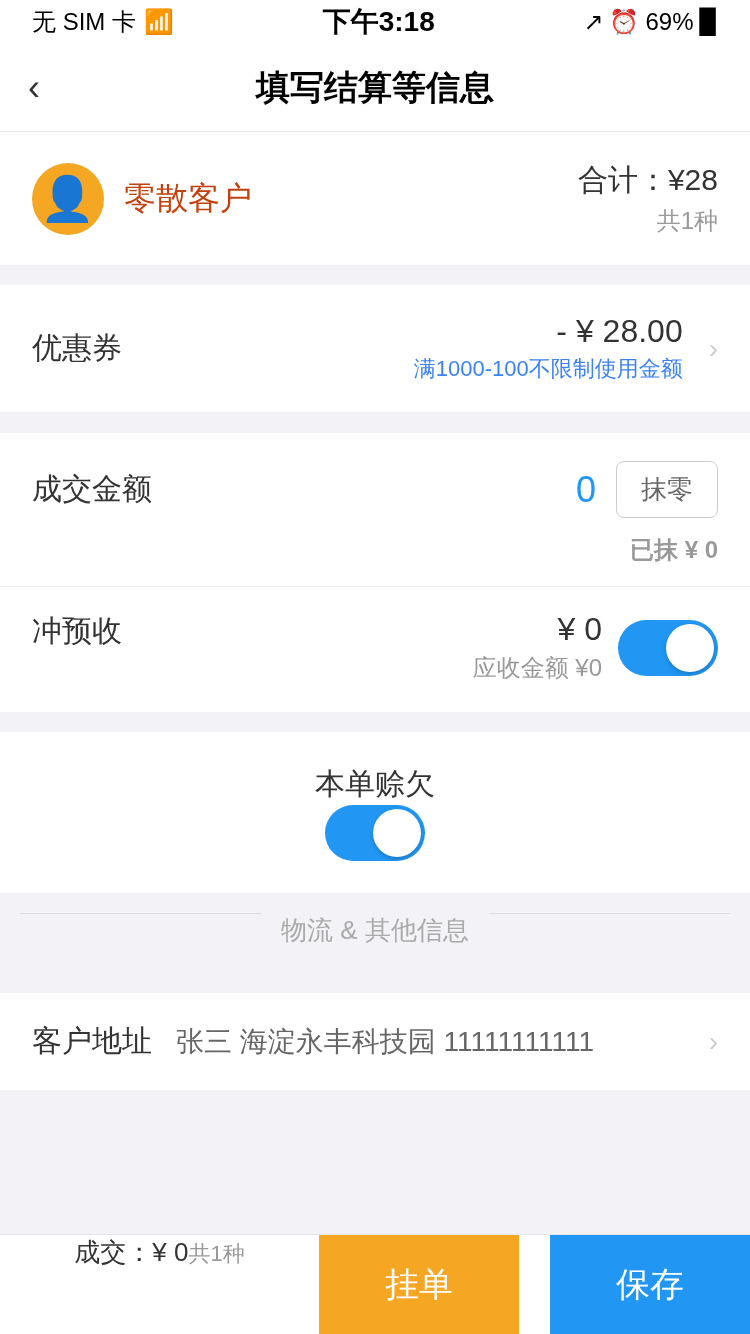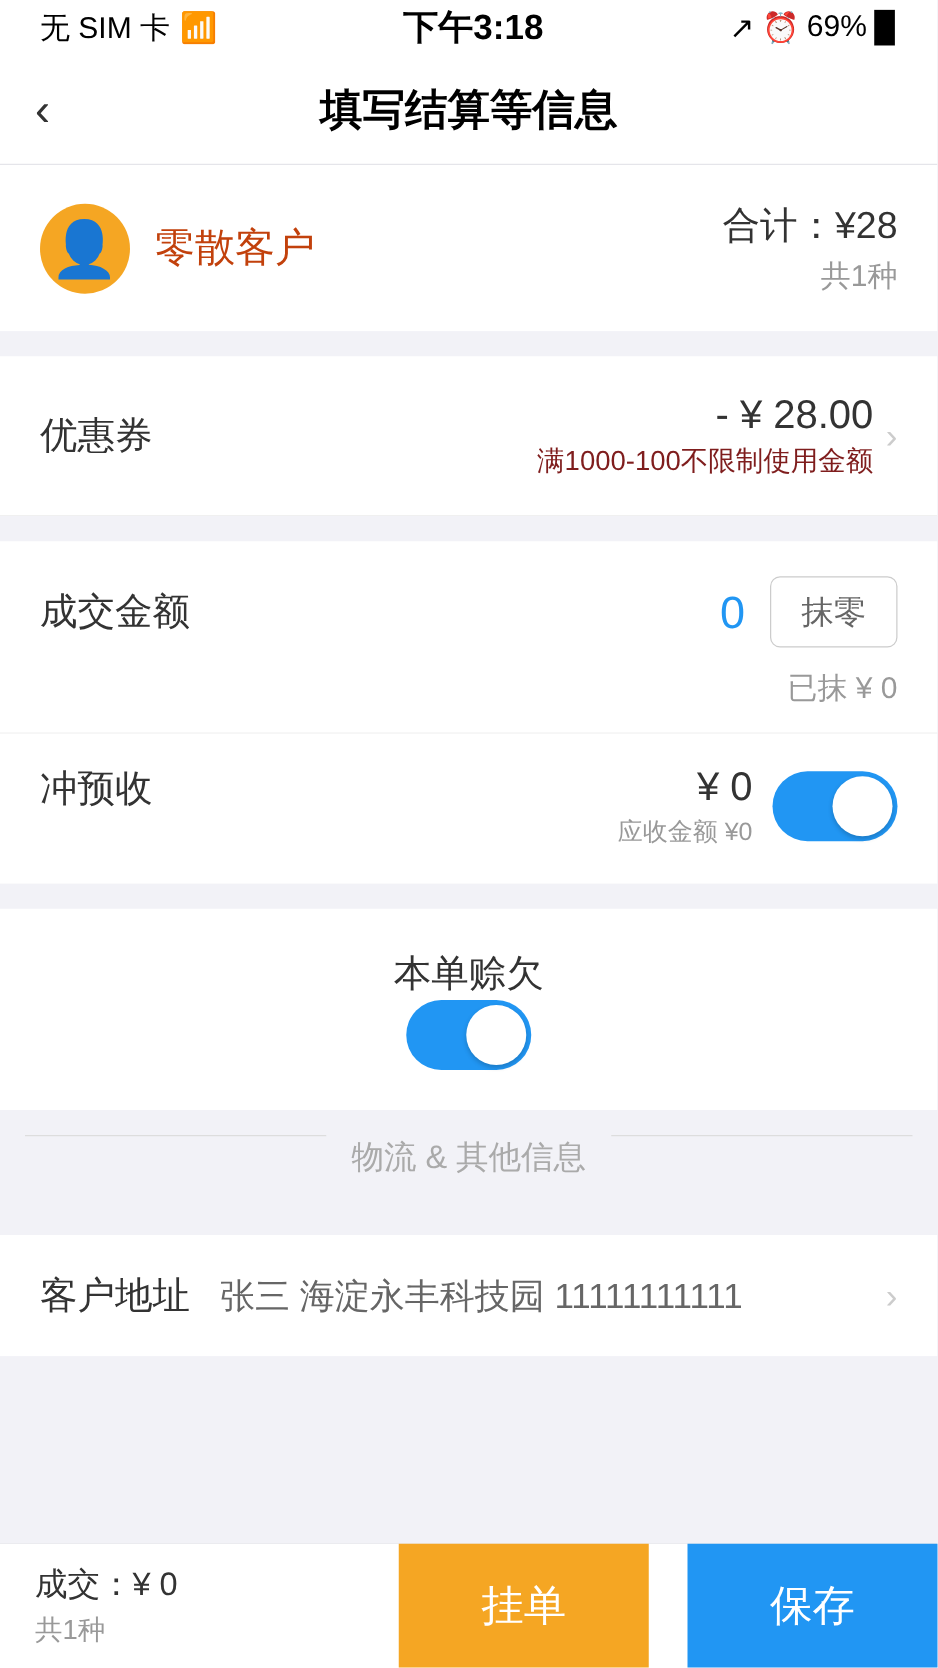--- a/index.html
+++ b/index.html
@@ -123,33 +123,33 @@
       justify-content: space-between;
       border-bottom: 1px solid #f0f0f0;
     }
     .row-label {
       font-size: 30px;
       color: #333;
     }
     .coupon-right {
       display: flex;
       align-items: center;
-      gap: 10px;
+      gap: 26px;
     }
     .coupon-values {
       text-align: right;
     }
     .coupon-discount {
       font-size: 32px;
       color: #333;
       font-weight: 500;
     }
     .coupon-desc {
       font-size: 22px;
-      color: #7f1d1d;
+      color: #3b82f6;
       margin-top: 4px;
     }
     .chevron-right {
       font-size: 28px;
       color: #ccc;
     }
 
     
     .transaction-section {
       background: #fff;
@@ -179,20 +179,21 @@
       font-size: 26px;
       color: #666;
       background: #fff;
       cursor: pointer;
     }
     .sub-info {
       font-size: 24px;
       color: #999;
       text-align: right;
       padding-bottom: 20px;
+      font-weight: bold;
     }
 
     
     .prepay-section {
       background: #fff;
       padding: 0 32px 28px;
     }
     .prepay-row {
       display: flex;
       justify-content: space-between;
@@ -205,21 +206,21 @@
       gap: 16px;
     }
     .prepay-values {
       text-align: right;
     }
     .prepay-amount {
       font-size: 32px;
       color: #333;
     }
     .prepay-receivable {
-      font-size: 20px;
+      font-size: 24px;
       color: #999;
       margin-top: 4px;
     }
 
     
     .toggle {
       width: 100px;
       height: 56px;
       border-radius: 28px;
       background: #2196f3;
@@ -316,21 +317,21 @@
       width: 750px;
       height: 100px;
       display: flex;
       align-items: stretch;
       background: #fff;
       border-top: 1px solid #e5e5ea;
     }
     .bottom-info {
       flex: 1;
       display: flex;
-      flex-direction: column;
+      flex-direction: row;
       justify-content: center;
       padding: 0 28px;
     }
     .bottom-deal {
       font-size: 26px;
       color: #333;
     }
     .bottom-count {
       font-size: 22px;
       color: #999;

